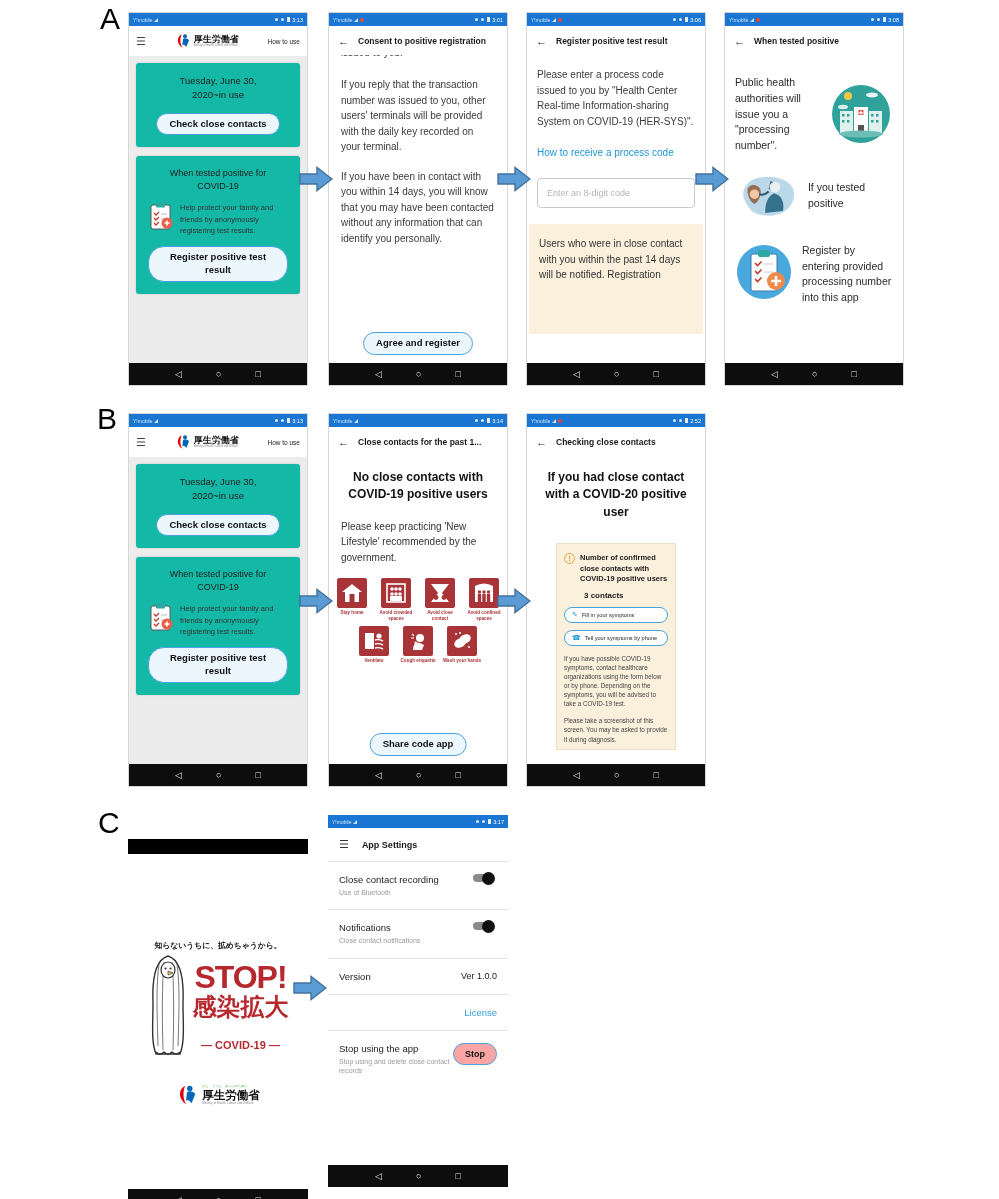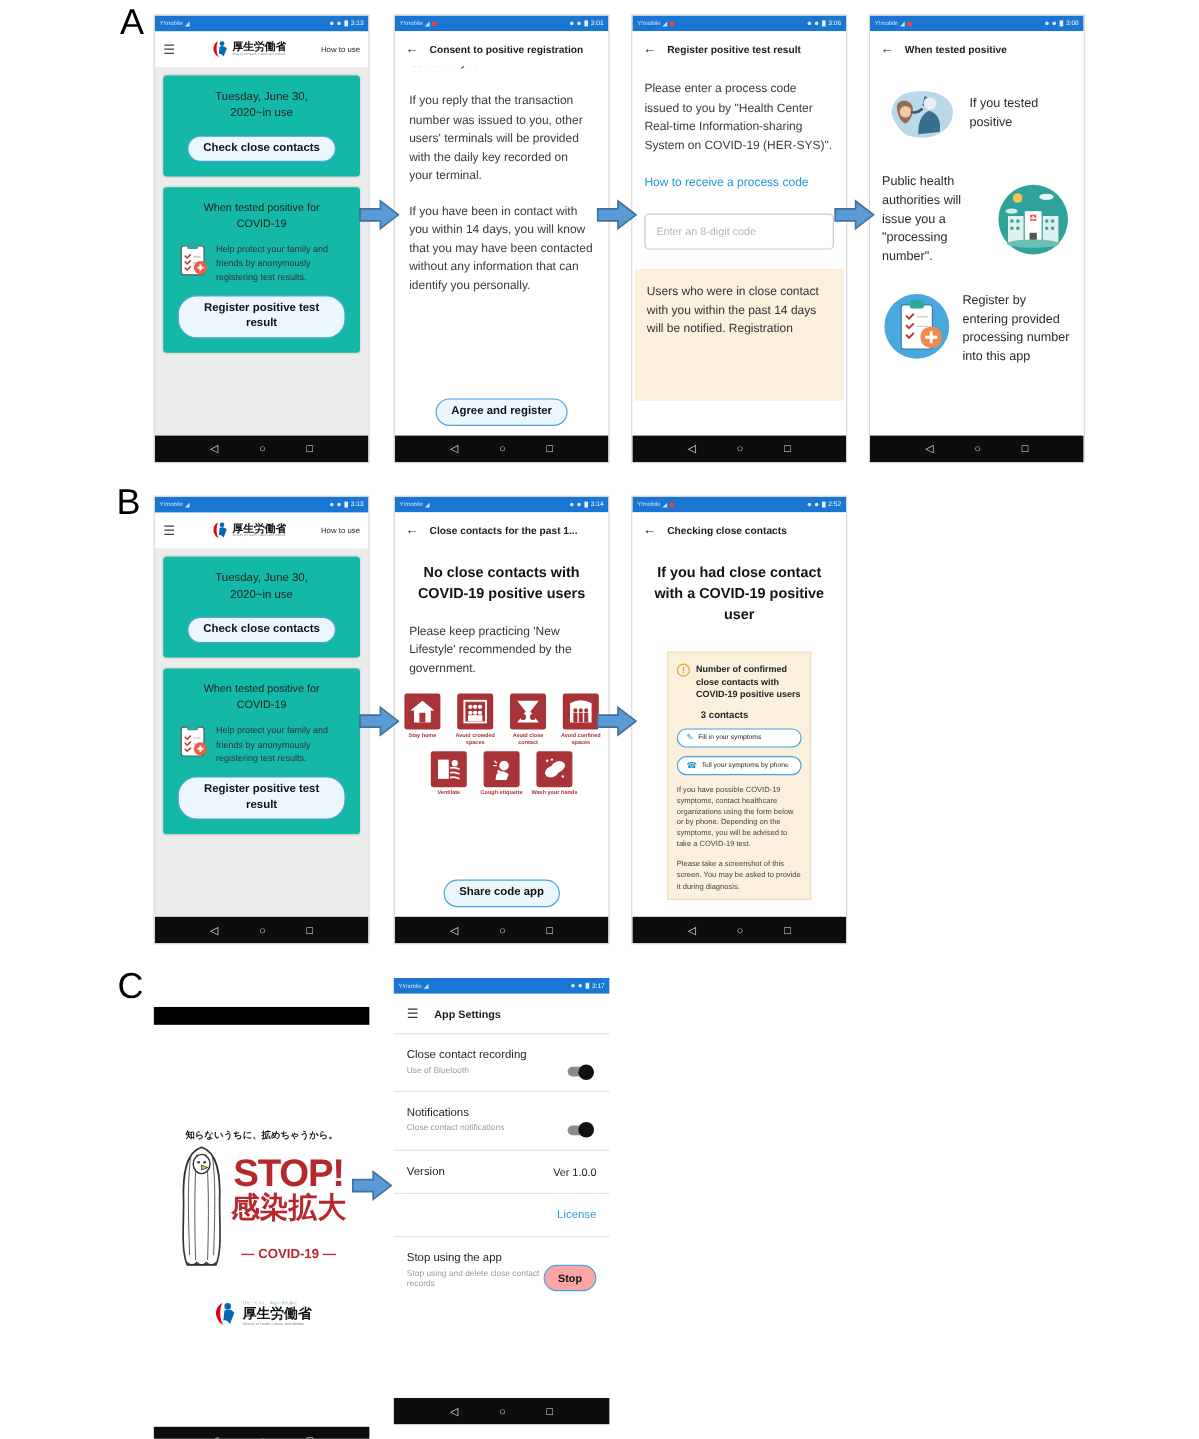--- a/index.html
+++ b/index.html
@@ -90,21 +90,21 @@
   .splash-logo { display:flex; justify-content:center; align-items:center; gap:4px; margin-top:26px; }
   .slogo-txt { display:flex; flex-direction:column; line-height:1.15; }
   .slogo-tag { font-size:3.2px; color:#3C9B35; }
   .slogo-jp { font-size:11.5px; font-weight:bold; color:#111; }
   .slogo-en { font-size:3px; color:#888; }
 
   
   .set-hdr { display:flex; align-items:center; gap:13px; padding:10px 11px; border-bottom:1px solid #e3e3e3; }
   .set-hdr .menu { color:#333; }
   .set-ttl { font-weight:bold; font-size:9px; color:#1a1a1a; }
-  .set-row { padding:12px 11px; border-bottom:1px solid #e3e3e3; display:flex; justify-content:space-between; align-items:flex-end; }
+  .set-row { padding:12px 11px; border-bottom:1px solid #e3e3e3; display:flex; justify-content:space-between; align-items:flex-start; }
   .set-col { max-width:112px; }
   .set-label { font-size:9.5px; color:#222; }
   .set-sub { font-size:7px; color:#9a9a9a; margin-top:3px; line-height:1.35; }
   .toggle { width:20px; height:8px; background:#8b8b8b; border-radius:4px; position:relative; flex:none; margin-right:4px; cursor:pointer; }
   .toggle::after { content:""; position:absolute; right:-2px; top:-2.5px; width:13px; height:13px; background:#111; border-radius:50%; }
   .ver-val { font-size:9px; color:#222; }
   .license-link { color:#2D9CDB; font-size:9.5px; text-align:right; width:100%; cursor:pointer; }
   .stop-btn { border:1.5px solid #4AA3DF; background:#fca5a5; border-radius:13px; padding:5px 11px; font-weight:bold; font-size:9px; color:#111; cursor:pointer; flex:none; }
 
   .arrow { position:absolute; width:34px; height:26px; }
@@ -252,33 +252,20 @@
         <i class="sb-ic"></i>
         <i class="sb-ic"></i>
         <i class="sb-sq"></i>
         <span class="sb-time">3:08</span>
       </span>
   </div>
   <div class="content">
     <div class="hdr">
       <span class="back">←</span>
       <span class="ttl">When tested positive</span>
-    </div>
-    <div class="tp-row">
-      <svg width="72" height="54" viewBox="0 0 72 54">
-          <path d="M12 34 C4 22 14 6 32 6 C54 4 70 14 66 30 C62 46 44 52 28 48 C18 46 16 40 12 34Z" fill="#BBD8E8"></path>
-          <circle cx="22" cy="24" r="7" fill="#F2C9A8"></circle>
-          <path d="M14 22 C13 12 28 12 29 22 C29 28 26 34 22 36 C17 34 15 28 14 22Z" fill="#8C5A3C" opacity="0.85"></path>
-          <circle cx="22" cy="25" r="5.4" fill="#F2C9A8"></circle>
-          <path d="M40 10 l8 4 -2 8 -8 -3Z" fill="#2F5D73"></path>
-          <circle cx="45" cy="17" r="6" fill="#E9Eef2"></circle>
-          <path d="M38 22 C34 26 30 26 27 25" stroke="#2F5D73" stroke-width="2.4" fill="none"></path>
-          <path d="M44 24 C52 26 56 34 54 44 L34 46 C34 36 36 28 44 24Z" fill="#35708C"></path>
-        </svg>
-      <div class="tp-text">If you tested positive</div>
     </div>
     <div class="tp-row" style="margin-top:22px;">
       <div class="tp-text" style="width:86px;">Public health authorities will issue you a "processing number".</div>
       <svg width="62" height="62" viewBox="0 0 62 62">
           <circle cx="31" cy="31" r="29" fill="#2FA29B"></circle>
           <circle cx="18" cy="13" r="4" fill="#F5C64A"></circle>
           <ellipse cx="42" cy="12" rx="6" ry="2.6" fill="#fff" opacity="0.9"></ellipse>
           <ellipse cx="13" cy="24" rx="5" ry="2.2" fill="#fff" opacity="0.8"></ellipse>
           <rect x="10" y="28" width="13" height="22" fill="#DFF0EF"></rect>
           <rect x="39" y="28" width="13" height="22" fill="#DFF0EF"></rect>
@@ -292,20 +279,33 @@
             <rect x="12" y="37" width="2.5" height="2.5"></rect>
             <rect x="17" y="37" width="2.5" height="2.5"></rect>
             <rect x="41" y="31" width="2.5" height="2.5"></rect>
             <rect x="46" y="31" width="2.5" height="2.5"></rect>
             <rect x="41" y="37" width="2.5" height="2.5"></rect>
             <rect x="46" y="37" width="2.5" height="2.5"></rect>
           </g>
           <ellipse cx="31" cy="51" rx="22" ry="3.5" fill="#6FBDB7"></ellipse>
         </svg>
     </div>
+    <div class="tp-row">
+      <svg width="72" height="54" viewBox="0 0 72 54">
+          <path d="M12 34 C4 22 14 6 32 6 C54 4 70 14 66 30 C62 46 44 52 28 48 C18 46 16 40 12 34Z" fill="#BBD8E8"></path>
+          <circle cx="22" cy="24" r="7" fill="#F2C9A8"></circle>
+          <path d="M14 22 C13 12 28 12 29 22 C29 28 26 34 22 36 C17 34 15 28 14 22Z" fill="#8C5A3C" opacity="0.85"></path>
+          <circle cx="22" cy="25" r="5.4" fill="#F2C9A8"></circle>
+          <path d="M40 10 l8 4 -2 8 -8 -3Z" fill="#2F5D73"></path>
+          <circle cx="45" cy="17" r="6" fill="#E9Eef2"></circle>
+          <path d="M38 22 C34 26 30 26 27 25" stroke="#2F5D73" stroke-width="2.4" fill="none"></path>
+          <path d="M44 24 C52 26 56 34 54 44 L34 46 C34 36 36 28 44 24Z" fill="#35708C"></path>
+        </svg>
+      <div class="tp-text">If you tested positive</div>
+    </div>
     <div class="tp-row" style="margin-top:20px; align-items:flex-start;">
       <svg width="58" height="58" viewBox="0 0 58 58">
           <circle cx="29" cy="29" r="27" fill="#49A8DD"></circle>
           <rect x="16" y="11" width="26" height="37" rx="2" fill="#fff" stroke="#3a7ca8"></rect>
           <rect x="23" y="7" width="12" height="7" rx="2" fill="#2BA8A0"></rect>
           <path d="M20 20 l2.5 2.5 4-4 M20 28 l2.5 2.5 4-4 M20 36 l2.5 2.5 4-4" stroke="#C0392B" stroke-width="1.6" fill="none"></path>
           <line x1="29" y1="21" x2="38" y2="21" stroke="#ccc"></line>
           <line x1="29" y1="29" x2="38" y2="29" stroke="#ccc"></line>
           <circle cx="41" cy="38" r="9" fill="#F08A4B"></circle>
           <path d="M41 33 v10 M36 38 h10" stroke="#fff" stroke-width="2.6"></path>
@@ -516,21 +516,21 @@
         <i class="sb-ic"></i>
         <i class="sb-sq"></i>
         <span class="sb-time">2:52</span>
       </span>
   </div>
   <div class="content">
     <div class="hdr">
       <span class="back">←</span>
       <span class="ttl">Checking close contacts</span>
     </div>
-    <div class="headline">If you had close contact with a COVID-19 positive user</div>
+    <div class="headline">If you had close contact with a COVID-20 positive user</div>
     <div class="chk-card">
       <div class="warn-row">
         <span class="warn-ic">!</span>
         <span class="chk-title">Number of confirmed close contacts with COVID-19 positive users</span>
       </div>
       <div class="chk-count">3 contacts</div>
       <div class="chk-btn">
         <span class="bic">✎</span>
         <span>Fill in your symptoms</span>
       </div>

